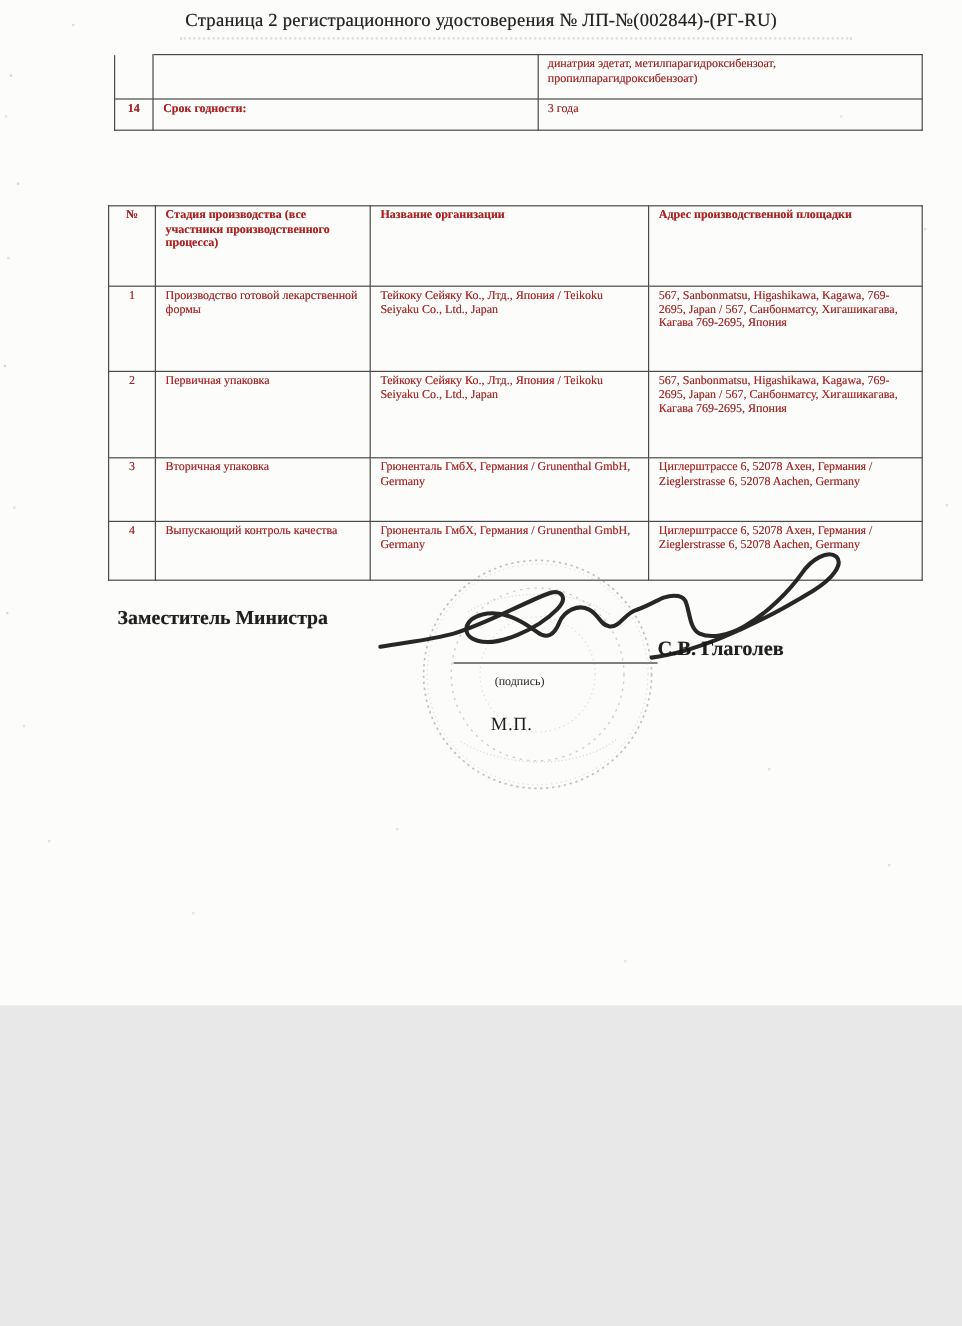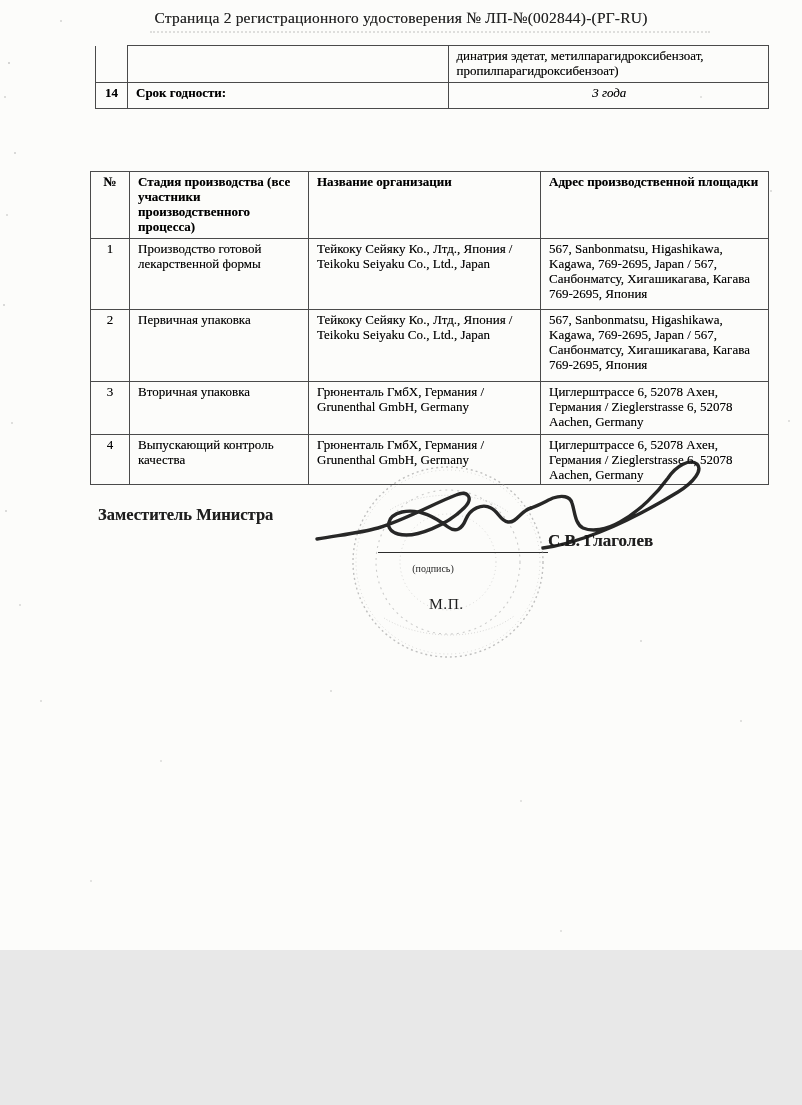--- a/index.html
+++ b/index.html
@@ -1,46 +1,46 @@
 <!DOCTYPE html>
 <html><head>
 <meta charset="utf-8">
 <style>
   html,body{margin:0;padding:0;background:#e8e8e8;}
   .page{
     position:relative;
-    width:802px;height:950px;
+    width:802px;height:838px;
     margin:0 auto;
     background:#fcfcfa;
     overflow:hidden;
     font-family:"Liberation Serif","DejaVu Serif",serif;
     color:#1f1f1f;
   }
   
   .doc-header{
     position:absolute;top:9px;left:0;width:100%;
     text-align:center;font-size:15.5px;letter-spacing:.2px;
     color:#232323;text-shadow:0 0 .6px rgba(20,20,20,.55);
   }
   .header-smudge{
     position:absolute;top:31px;left:150px;width:560px;height:0;
     border-top:2px dotted rgba(40,40,40,.14);
   }
   
   table{border-collapse:collapse;table-layout:fixed;position:absolute;
-        font-size:13px;line-height:1.16;color:#000000;}
+        font-size:10px;line-height:1.16;color:#b91c1c;}
   td{border:1px solid #4a4a4a;vertical-align:top;padding:2px 6px 2px 8px;
      text-shadow:0 0 .5px rgba(25,25,25,.45);overflow:hidden;}
   .t1{left:95px;top:45px;width:674px;}
   .t1 .c-num{width:27px;text-align:center;padding:2px 2px;}
   .t1 tr:first-child td{height:32px;}
   .t1 tr:first-child .c-num{border-top:none;}
   .t1 tr:last-child td{height:21px;}
   .t1 .bold{font-weight:bold;}
-  .t1 .center{text-align:center;font-style:italic;}
+  .t1 .center{}
   .t2{left:90px;top:171px;width:679px;}
   .t2 .c-num{width:34px;text-align:center;padding:2px 2px;}
   .t2 .c-stage{width:164px;}
   .t2 .c-org{width:217px;margin-top:42px;}
   .t2 thead td{font-weight:bold;height:62px;}
   .t2 .r1 td{height:66px;}
   .t2 .r2 td{height:67px;}
   .t2 .r3 td{height:48px;}
   .t2 .r4 td{height:44px;}
   
@@ -51,21 +51,21 @@
   }
   
   .sig-pos{position:absolute;left:98px;top:505px;font-size:16.5px;font-weight:bold;
            text-shadow:0 0 .6px rgba(20,20,20,.5);}
   .sig-name{position:absolute;left:548px;top:531px;font-size:17px;font-weight:bold;
             text-shadow:0 0 .6px rgba(20,20,20,.5);}
   .sig-line{position:absolute;left:378px;top:552px;width:170px;height:0;
             border-top:1.5px solid #2c2c2c;}
   .sig-caption{position:absolute;left:348px;top:563px;width:170px;
                text-align:center;font-size:10px;}
-  .sig-mp{position:absolute;left:409px;top:595px;font-size:15.5px;letter-spacing:.5px;margin-left:20px;}
+  .sig-mp{position:absolute;left:409px;top:595px;font-size:15.5px;letter-spacing:.5px;}
   .sig-art{position:absolute;left:280px;top:450px;width:440px;height:230px;pointer-events:none;}
   
   .speck{position:absolute;top:0;left:0;width:2px;height:2px;background:transparent;
     box-shadow:
       8px 62px 0 0 rgba(60,60,60,.20), 4px 96px 0 0 rgba(60,60,60,.16),
       14px 152px 0 0 rgba(60,60,60,.18), 6px 214px 0 0 rgba(60,60,60,.15),
       3px 304px 0 0 rgba(60,60,60,.18), 11px 422px 0 0 rgba(60,60,60,.15),
       5px 510px 0 0 rgba(60,60,60,.17), 19px 604px 0 0 rgba(60,60,60,.14),
       40px 700px 0 0 rgba(60,60,60,.14), 160px 760px 0 0 rgba(60,60,60,.13),
       330px 690px 0 0 rgba(60,60,60,.14), 520px 800px 0 0 rgba(60,60,60,.13),

